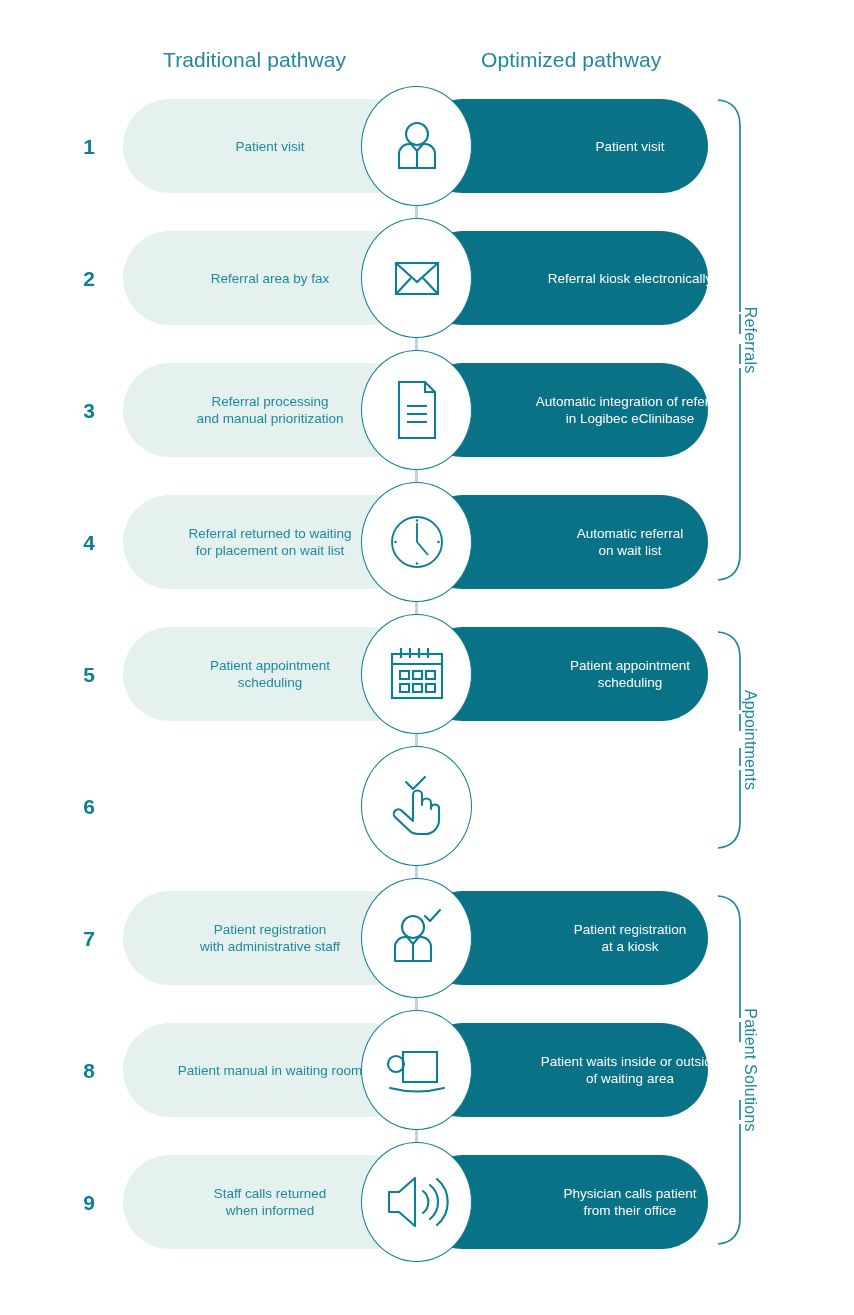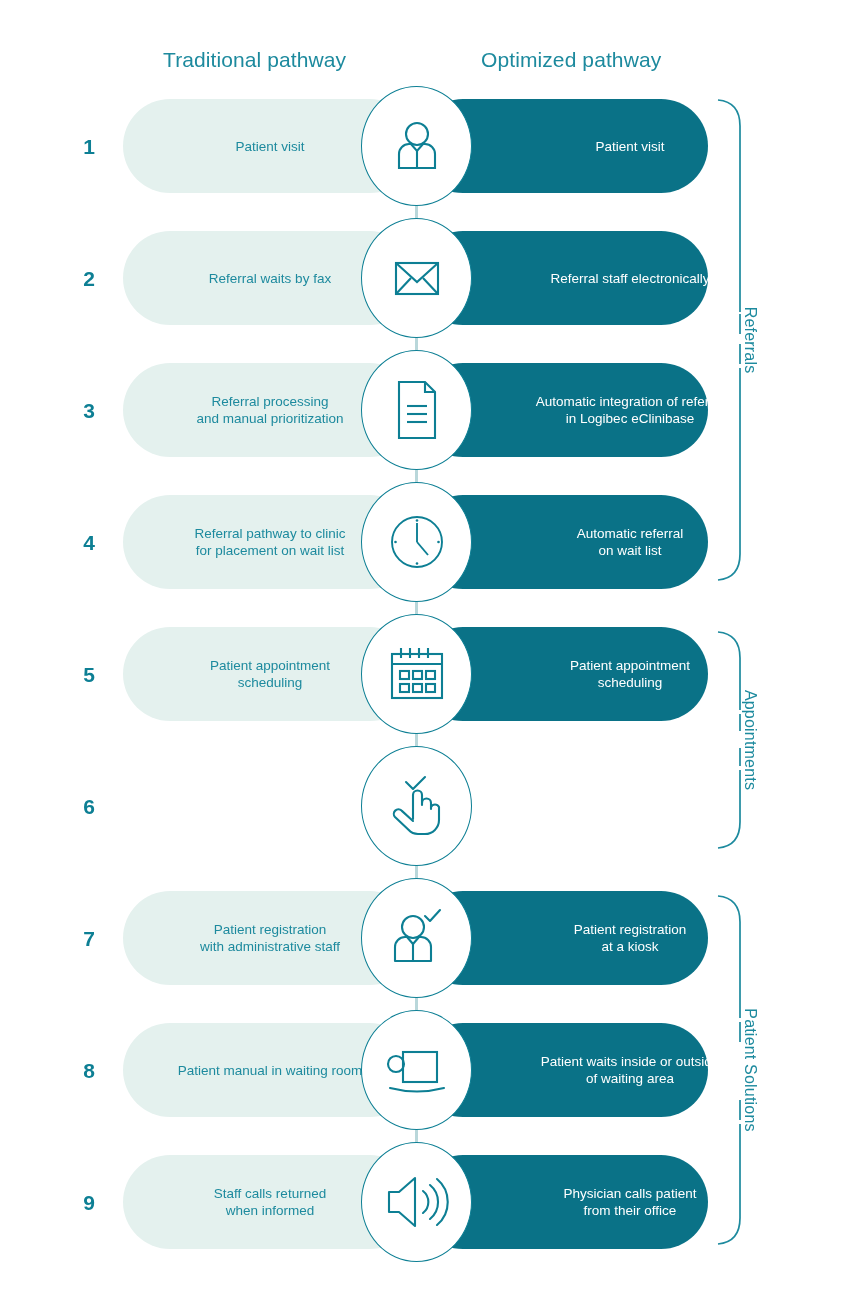--- a/index.html
+++ b/index.html
@@ -177,24 +177,24 @@
           <circle cx="30" cy="18" r="11"></circle>
           <path d="M12 52 V38 a10 10 0 0 1 10-10 h2 l6 7 6-7 h2 a10 10 0 0 1 10 10 v14 z" fill="none"></path>
           <line x1="30" y1="35" x2="30" y2="52"></line>
         </svg>
       </div>
     </div>
 
     <div class="row" style="top:231px;">
       <div class="row-number">2</div>
       <div class="pill-left">
-        <div class="pill-text">Referral waits by fax</div>
-      </div>
-      <div class="pill-right">
-        <div class="pill-text">Referral staff electronically</div>
+        <div class="pill-text">Referral area by fax</div>
+      </div>
+      <div class="pill-right">
+        <div class="pill-text">Referral kiosk electronically</div>
       </div>
       <div class="icon-circle">
         <svg width="58" height="58" viewBox="0 0 58 58" fill="none" stroke="#0d7f94" stroke-width="2.1">
           <rect x="8" y="14" width="42" height="31"></rect>
           <path d="M8 14 L29 33 L50 14"></path>
           <path d="M8 45 L23 29 M50 45 L35 29"></path>
         </svg>
       </div>
     </div>
 
@@ -215,21 +215,21 @@
           <line x1="18" y1="28" x2="38" y2="28"></line>
           <line x1="18" y1="36" x2="38" y2="36"></line>
           <line x1="18" y1="44" x2="38" y2="44"></line>
         </svg>
       </div>
     </div>
 
     <div class="row" style="top:495px;">
       <div class="row-number">4</div>
       <div class="pill-left">
-        <div class="pill-text">Referral pathway to clinic
+        <div class="pill-text">Referral returned to waiting
 for placement on wait list</div>
       </div>
       <div class="pill-right">
         <div class="pill-text">Automatic referral
 on wait list</div>
       </div>
       <div class="icon-circle">
         <svg width="60" height="60" viewBox="0 0 60 60" fill="none" stroke="#0d7f94" stroke-width="1.9">
           <circle cx="30" cy="30" r="25"></circle>
           <line x1="30" y1="30" x2="30" y2="11"></line>

